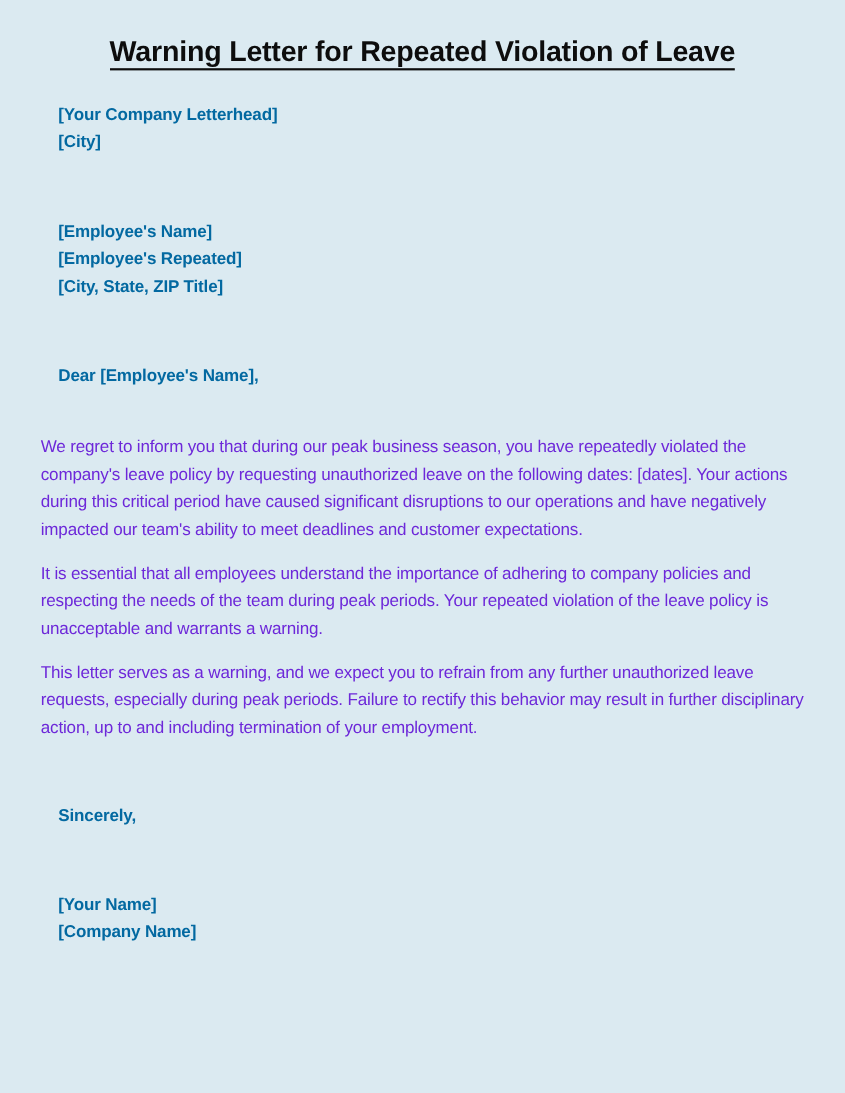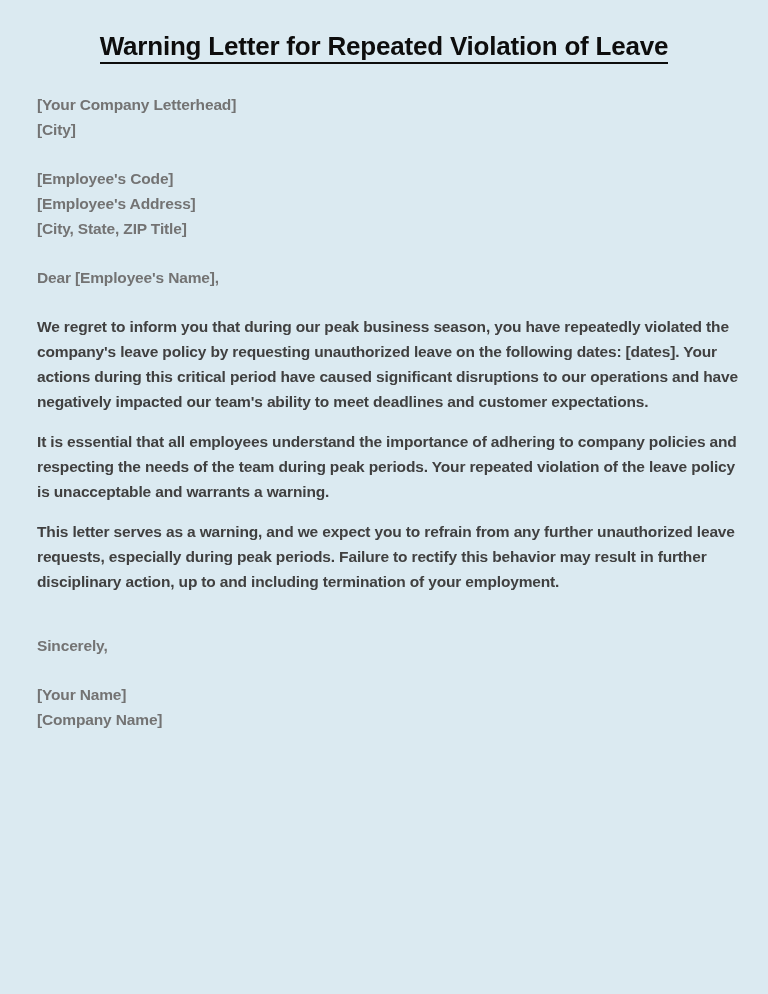--- a/index.html
+++ b/index.html
@@ -42,43 +42,43 @@
   }
   .body-area {
     padding: 0 26px 0 37px;
     margin-top: 26px;
   }
   .block {
     font-size: 15.5px;
     font-weight: bold;
     line-height: 25px;
     letter-spacing: -0.15px;
-    color: #737373;
-    margin: 0;
+    color: #0369a1;
+    margin: 16px;
     max-width: 706px;
   }
   .gap-line {
     height: 24px;
   }
   .gap-small {
     height: 15px;
   }
   .line {
     display: block;
     white-space: nowrap;
   }
   p.para {
     font-size: 15.5px;
-    font-weight: bold;
+    font-weight: normal;
     line-height: 25px;
     letter-spacing: -0.15px;
     margin: 0;
     max-width: 706px;
     text-align: left;
-    color: #404040;
+    color: #6d28d9;
   }
 </style>
 </head>
 <body>
 
 <div class="page">
 
   <h1 class="doc-title">
     <span class="tline">Warning Letter for Repeated Violation of Leave</span><br>
   </h1>
@@ -86,22 +86,22 @@
   <div class="body-area">
 
     <div class="block">
       <span class="line">[Your Company Letterhead]</span>
       <span class="line">[City]</span>
     </div>
 
     <div class="gap-line"></div>
 
     <div class="block">
-      <span class="line">[Employee's Code]</span>
-      <span class="line">[Employee's Address]</span>
+      <span class="line">[Employee's Name]</span>
+      <span class="line">[Employee's Repeated]</span>
       <span class="line">[City, State, ZIP Title]</span>
     </div>
 
     <div class="gap-line"></div>
 
     <div class="block">
       <span class="line">Dear [Employee's Name],</span>
     </div>
 
     <div class="gap-line"></div>

